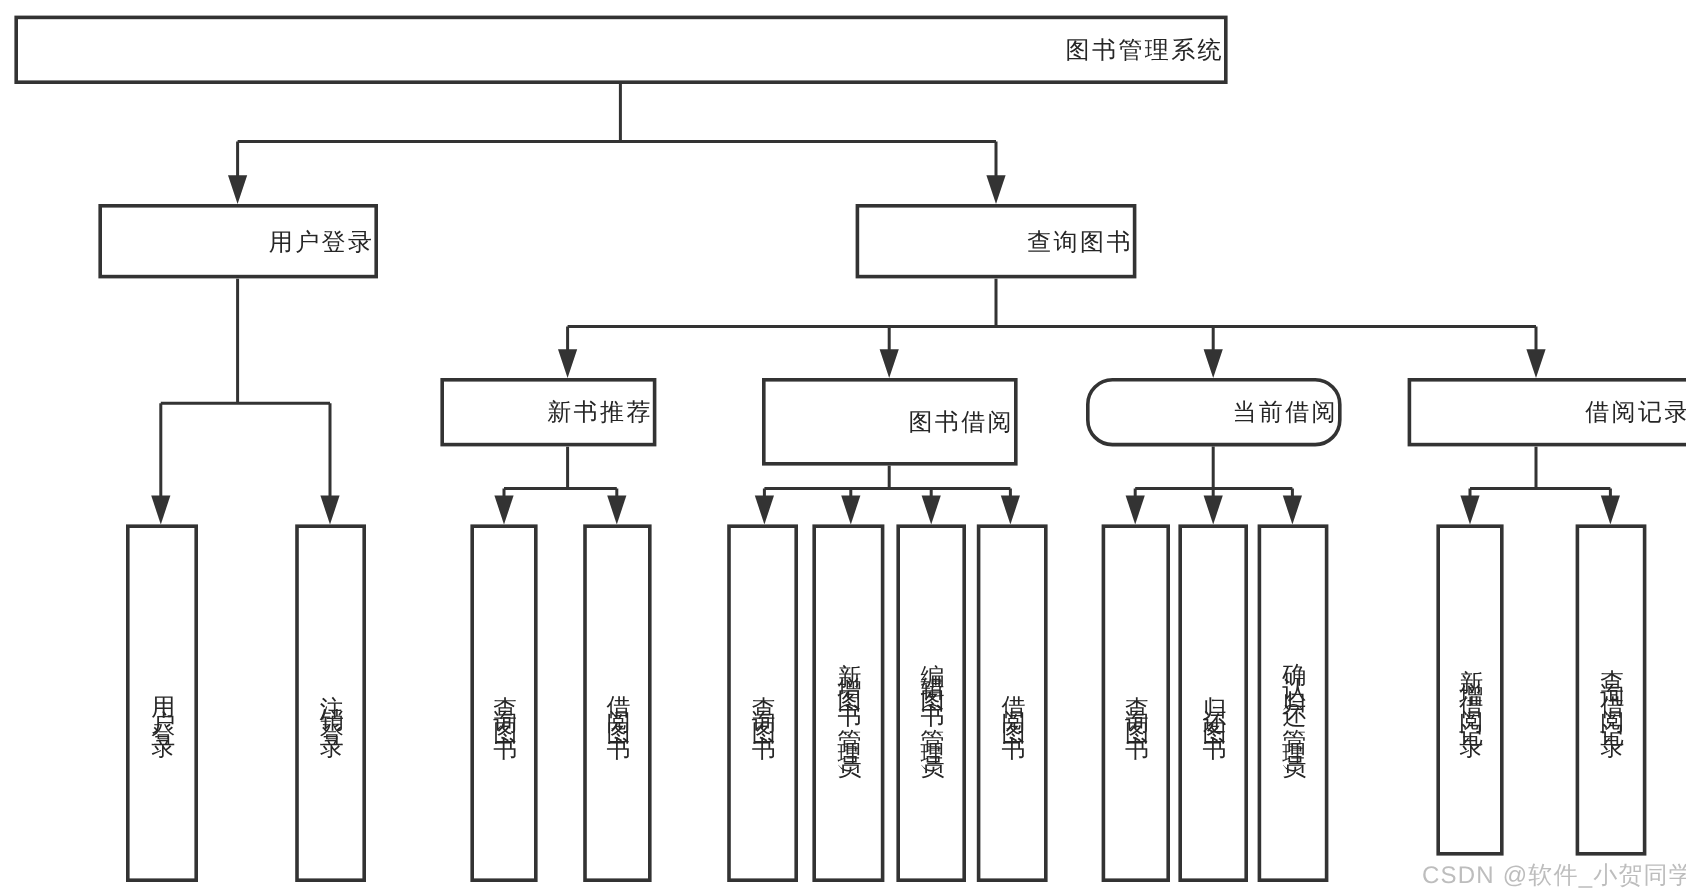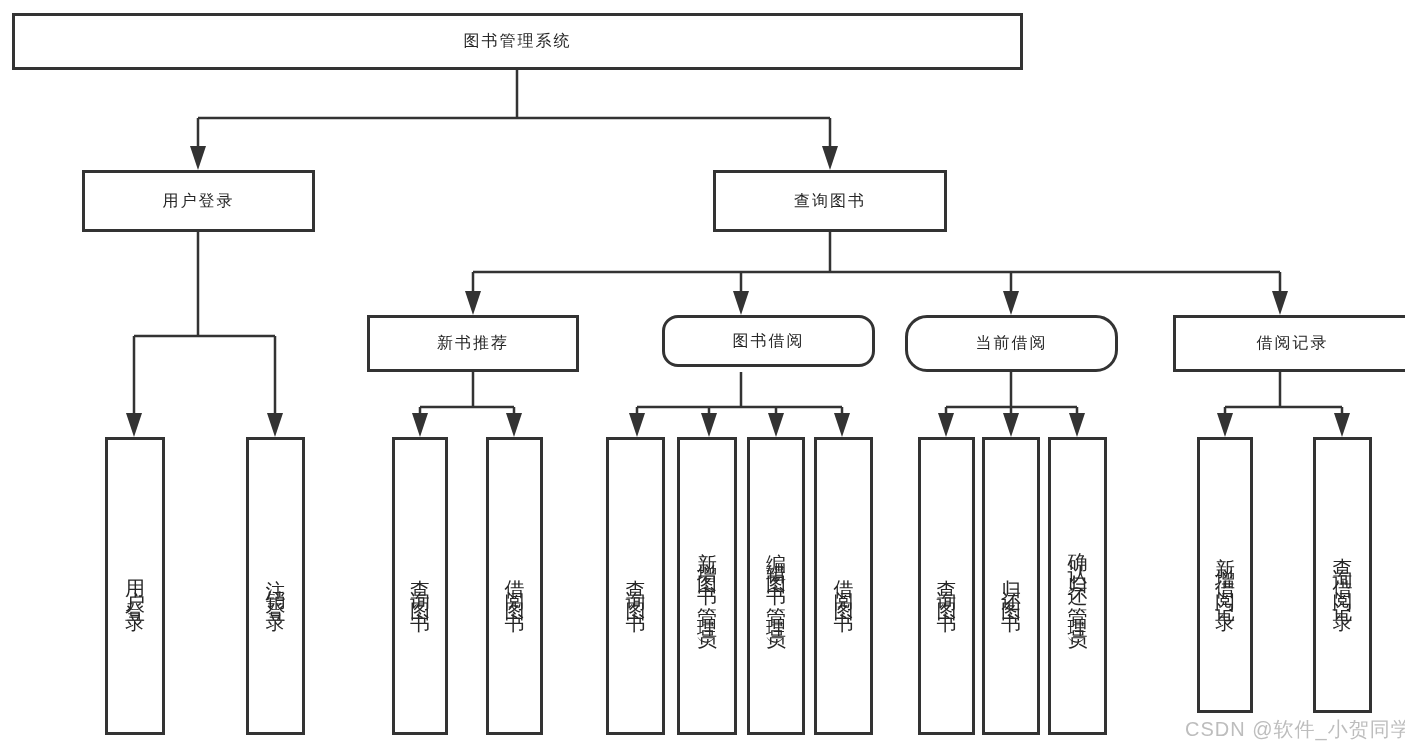--- a/index.html
+++ b/index.html
@@ -26,23 +26,24 @@
     position: absolute;
     box-sizing: border-box;
     border: 3px solid #333333;
     background: #ffffff;
     display: flex;
     align-items: center;
     justify-content: center;
     color: #262626;
   }
   .hbox {
-    font-size: 16px;
+    font-size: 20px;
     letter-spacing: 2px;
     white-space: nowrap;
+    justify-content: flex-end;
   }
   .vbox .vtext {
     writing-mode: vertical-rl;
     text-orientation: mixed;
     font-size: 20px;
     letter-spacing: 11px;
     line-height: 1.15;
     white-space: nowrap;
   }
   .watermark {
@@ -98,24 +99,24 @@
     <span>图书管理系统</span>
   </div>
 
   <div class="box hbox" style="left:82px; top:170px; width:233px; height:62px;">
     <span>用户登录</span>
   </div>
   <div class="box hbox" style="left:713px; top:170px; width:234px; height:62px;">
     <span>查询图书</span>
   </div>
 
-  <div class="box hbox" style="left:367px; top:315px; width:212px; height:57px;">
+  <div class="box hbox" style="left:367px; top:315px; width:180px; height:57px;">
     <span>新书推荐</span>
   </div>
-  <div class="box hbox" style="left:662px; top:315px; width:213px; height:52px;border-radius:16px;">
+  <div class="box hbox" style="left:635px; top:315px; width:213px; height:73px;">
     <span>图书借阅</span>
   </div>
   <div class="box hbox" style="left:905px; top:315px; width:213px; height:57px;border-radius:22px;">
     <span>当前借阅</span>
   </div>
   <div class="box hbox" style="left:1173px; top:315px; width:239px; height:57px;">
     <span>借阅记录</span>
   </div>
 
   <div class="box vbox" style="left:105px; top:437px; width:60px; height:298px;">

